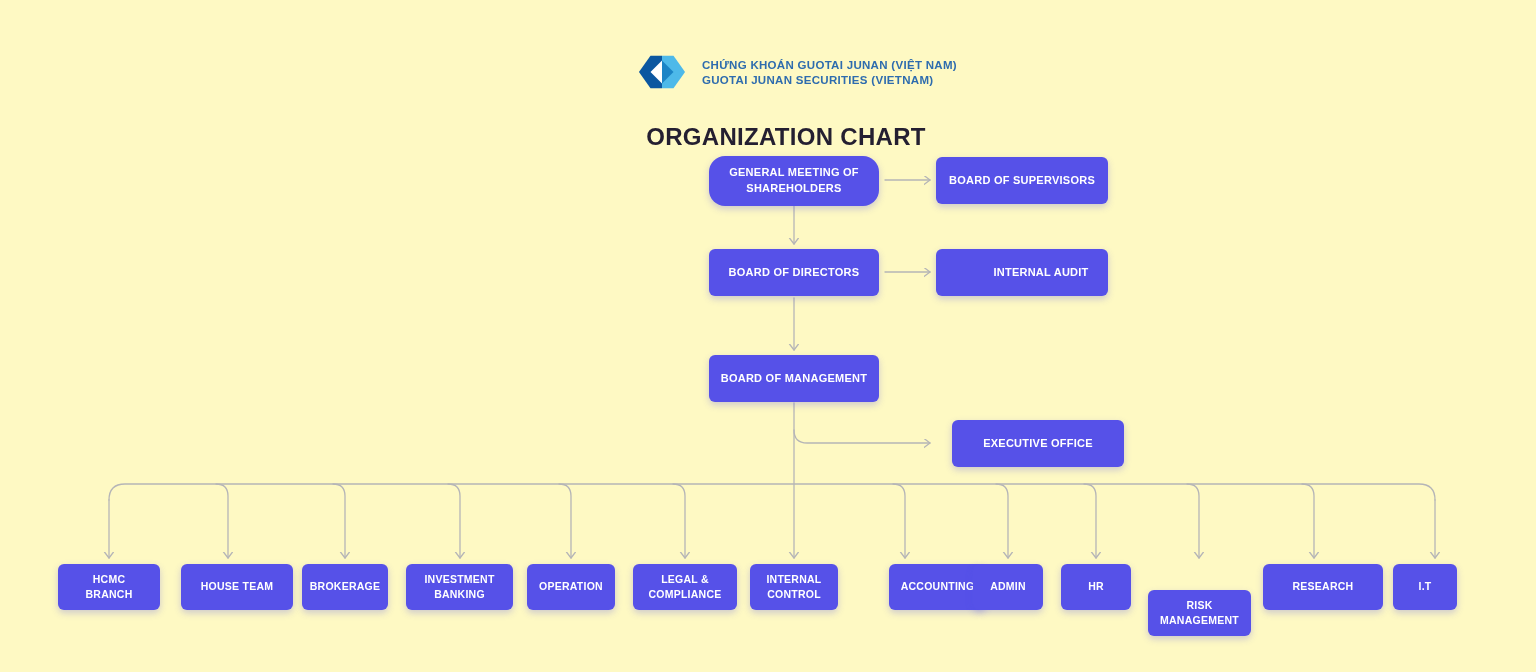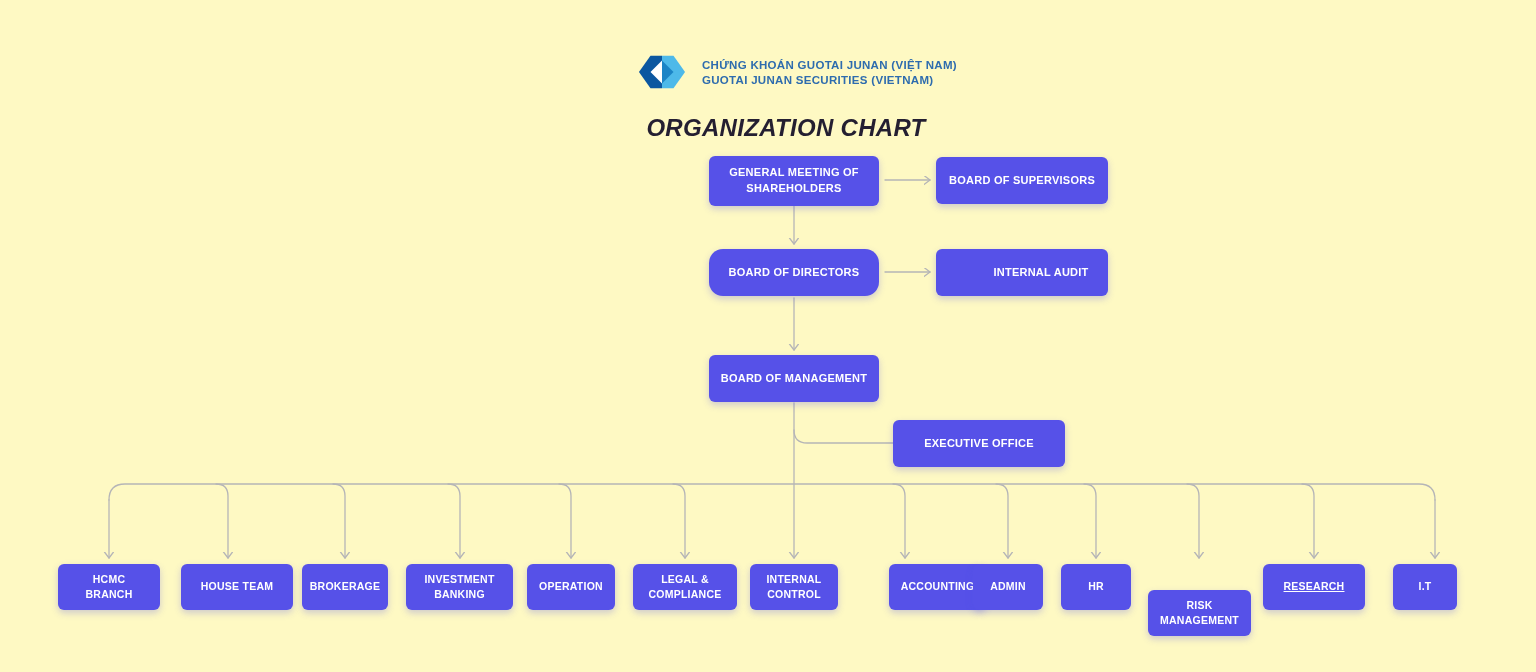--- a/index.html
+++ b/index.html
@@ -11,55 +11,55 @@
     overflow:hidden;
   }
   
   #logo{position:absolute;left:638px;top:53px;width:48px;height:38px;}
   #brand-text{
     position:absolute;left:702px;top:58px;
     font-size:11.5px;line-height:15px;font-weight:600;
     color:#2e6cae;letter-spacing:.3px;white-space:nowrap;
   }
   #page-title{
-    position:absolute;left:586px;top:114px;width:400px;
+    position:absolute;left:586px;top:123px;width:400px;
     text-align:center;font-size:24px;font-weight:800;
-    color:#241f31;letter-spacing:.3px;white-space:nowrap;font-style:italic;
+    color:#241f31;letter-spacing:.3px;white-space:nowrap;
   }
   
   #wires{position:absolute;left:0;top:0;width:1536px;height:672px;}
   
   .node{
     position:absolute;box-sizing:border-box;
     background:#5651e8;color:#ffffff;
     display:flex;align-items:center;justify-content:center;
     text-align:center;border-radius:6px;
     font-size:11px;font-weight:700;line-height:1.45;letter-spacing:.25px;
     padding:4px 10px;
     box-shadow:0 3px 7px rgba(83,81,230,.28);
   }
-  #gms{left:709px;top:156px;width:170px;height:50px;}
+  #gms{left:709px;top:156px;width:170px;height:50px;border-radius:16px;}
   #bos{left:936px;top:157px;width:172px;height:47px;}
-  #bod{left:709px;top:249px;width:170px;height:47px;border-radius:14px;}
+  #bod{left:709px;top:249px;width:170px;height:47px;}
   #ia {left:936px;top:249px;width:172px;height:47px;padding-left:48px;}
   #bom{left:709px;top:355px;width:170px;height:47px;}
-  #eo {left:893px;top:420px;width:172px;height:47px;}
+  #eo {left:952px;top:420px;width:172px;height:47px;}
   .dept{top:564px;height:46px;font-size:10.5px;}
   #d1 {left:58px;  width:102px;}
   #d2 {left:181px; width:112px;}
   #d3 {left:302px; width:86px;}
   #d4 {left:406px; width:107px;}
   #d5 {left:527px; width:88px;}
   #d6 {left:633px; width:104px;}
   #d7 {left:750px; width:88px;}
   #d8 {left:857px; width:97px;margin-left:32px;}
   #d9 {left:973px; width:70px;}
   #d10{left:1061px;width:70px;}
   #d11{left:1148px;width:103px;margin-top:26px;}
-  #d12{left:1263px;width:102px;text-decoration:underline;}
+  #d12{left:1263px;width:120px;}
   #d13{left:1393px;width:64px;}
 </style>
 </head>
 <body>
 
 <div id="canvas">
 
   <svg id="wires" viewBox="0 0 1536 672" fill="none">
     <defs>
       <marker id="chev" markerWidth="9" markerHeight="11" refX="6" refY="4.5" orient="auto" markerUnits="userSpaceOnUse">

